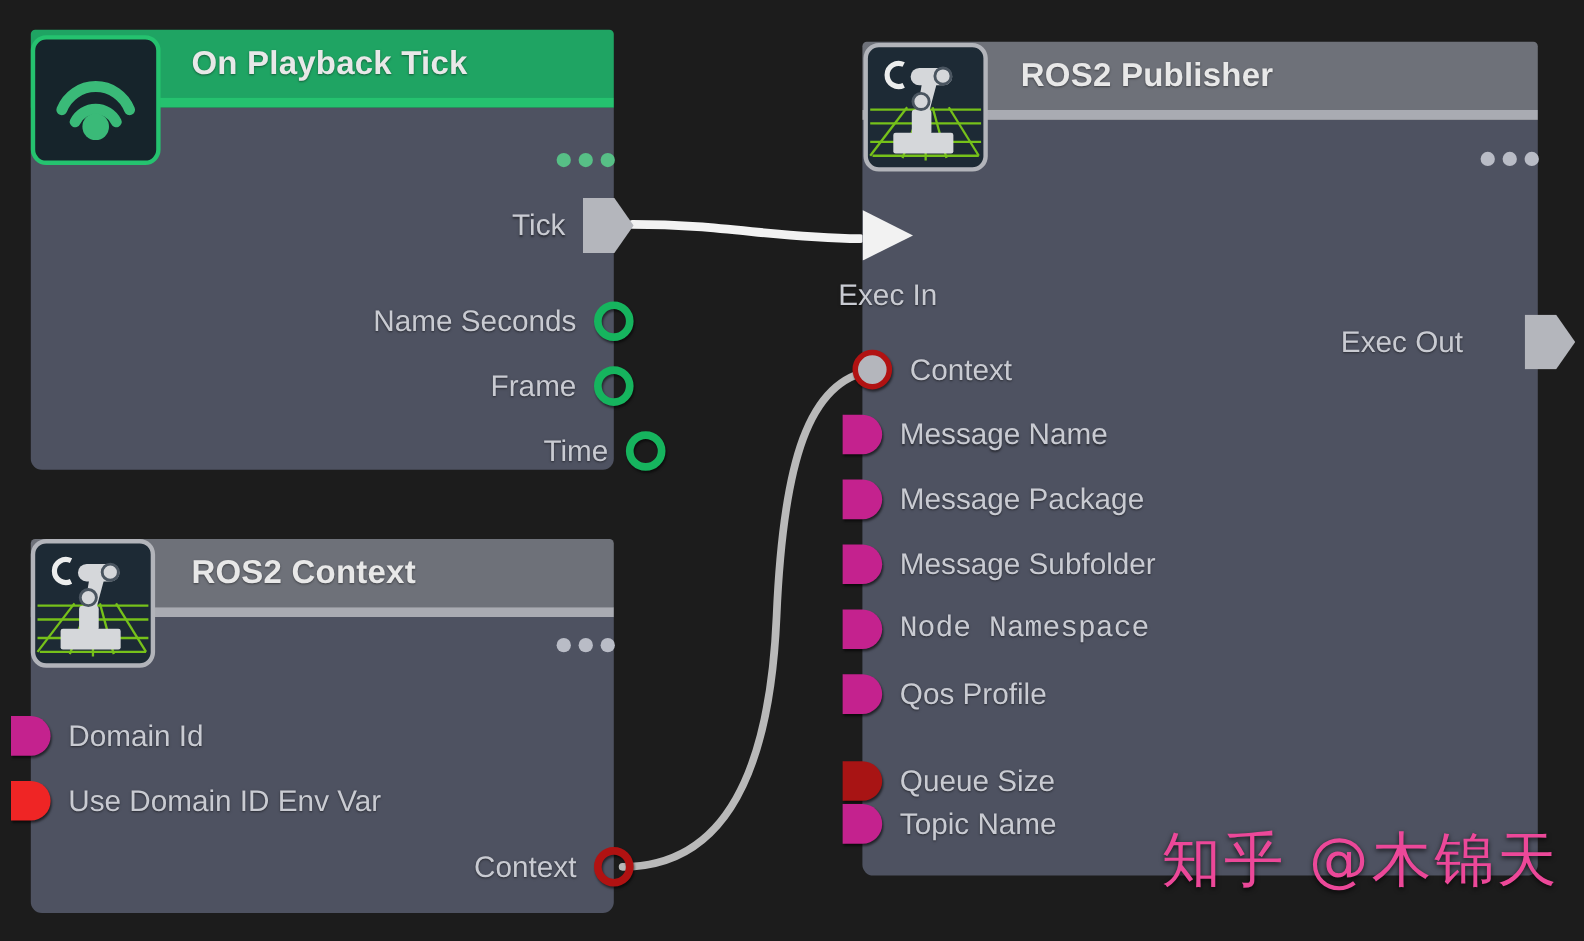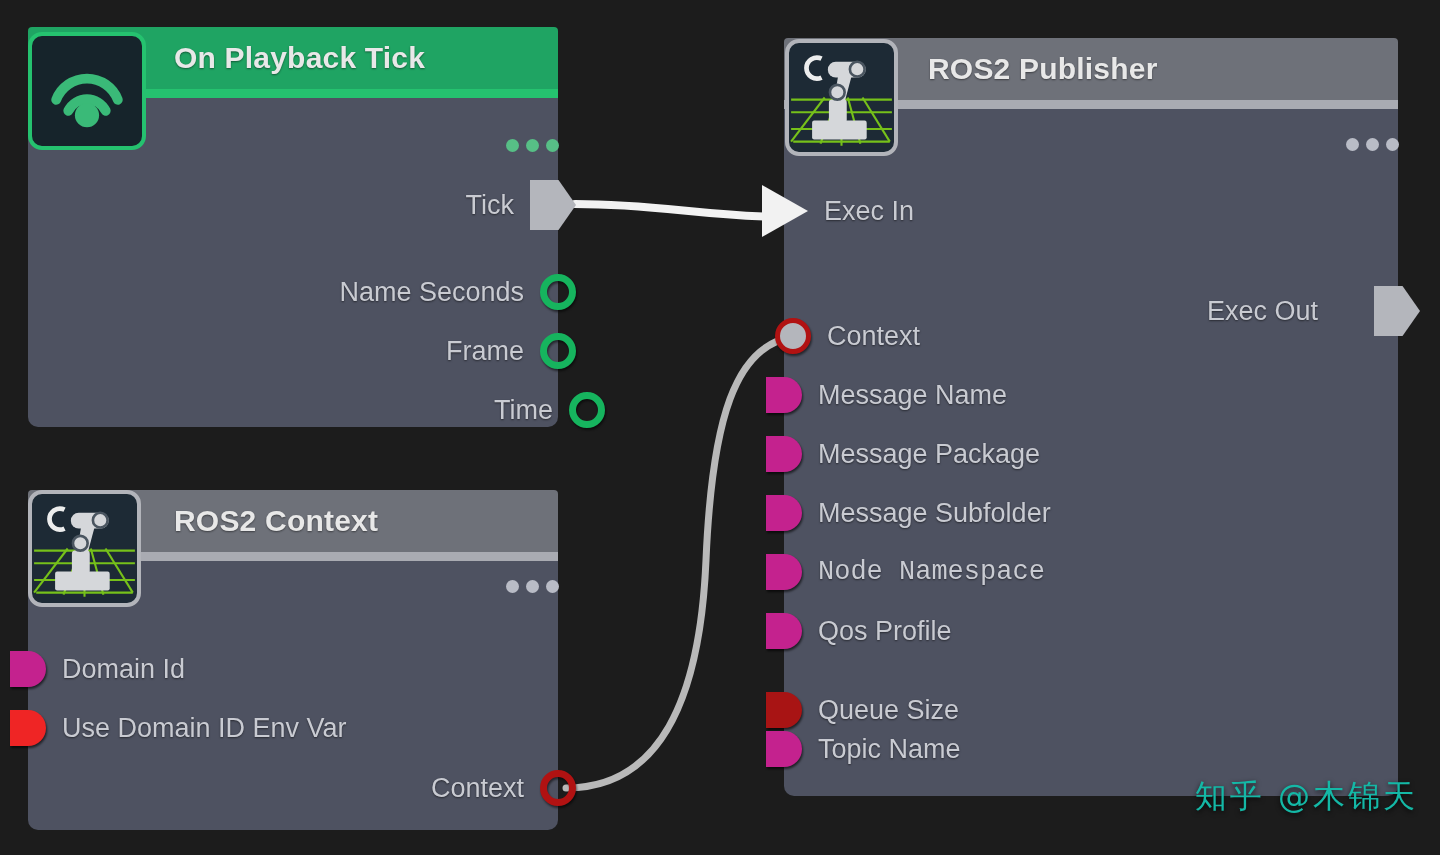--- a/index.html
+++ b/index.html
@@ -161,22 +161,22 @@
     filter: drop-shadow(2px 3px 2px rgba(0,0,0,.7));
   }
 
   .gap { width: 16px; flex: 0 0 16px; }
 
   
   #watermark {
     position: absolute;
     right: 22px;
     bottom: 36px;
-    font-size: 32px;
-    color: #14b8a6;
+    font-size: 54px;
+    color: #ec4899;
     letter-spacing: 3px;
     text-shadow: 0 2px 5px rgba(0,0,0,.75);
     z-index: 40;
     font-family: "DejaVu Sans", sans-serif;
   }
 </style>
 </head>
 <body>
 
 <div id="canvas">
@@ -273,27 +273,27 @@
         <path d="M 31 13 A 10 10 0 1 0 31 31" fill="none" stroke="#eceded" stroke-width="4.5"></path>
       </svg>
     </div>
 
     <div class="dots" style="left:562px; top:100px;">
       <i></i>
       <i></i>
       <i></i>
     </div>
 
-    <div class="port-row" style="left:-22px; top:153px;">
+    <div class="port-row" style="left:-22px; top:153px;flex-direction:column;">
       <span class="port-exec-in"></span>
       <span class="gap"></span>
       <span class="port-label">Exec In</span>
     </div>
 
-    <div class="port-row out" style="left:0; top:253px; width:636px;gap:20px;">
+    <div class="port-row out" style="left:12px; top:253px; width:636px;gap:20px;">
       <span class="port-label">Exec Out</span>
       <span class="gap"></span>
       <span class="port-exec-out"></span>
     </div>
 
     <div class="port-row" style="left:-9px; top:278px;">
       <span class="port-filled" style="border:5px solid #b11212;"></span>
       <span class="gap"></span>
       <span class="port-label">Context</span>
     </div>

